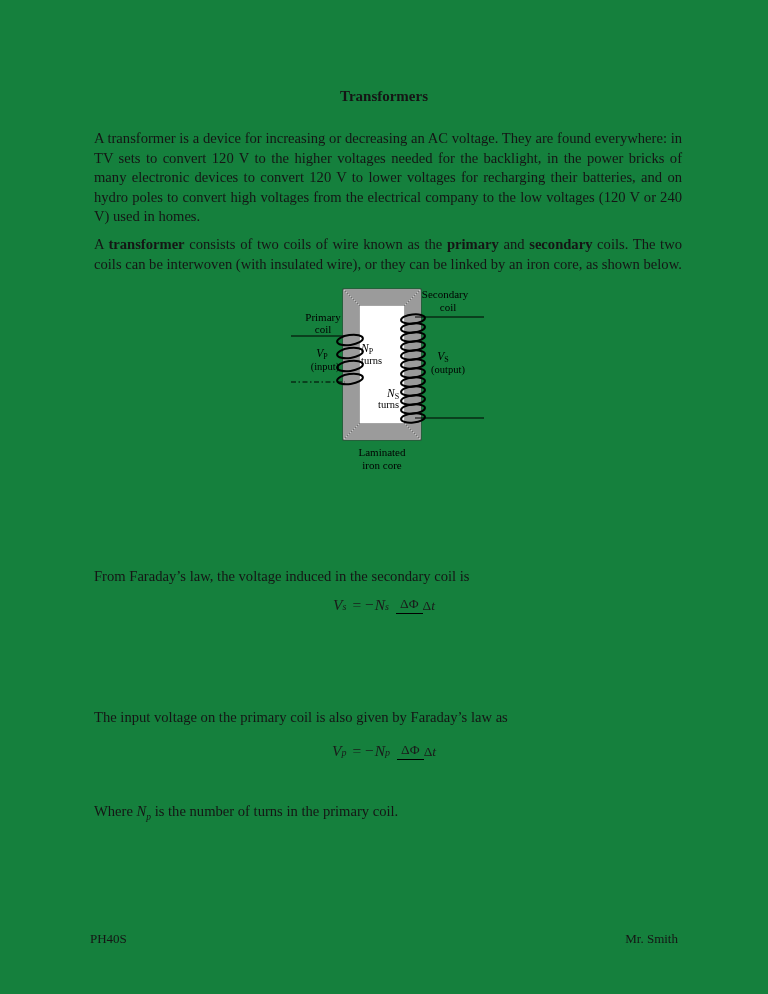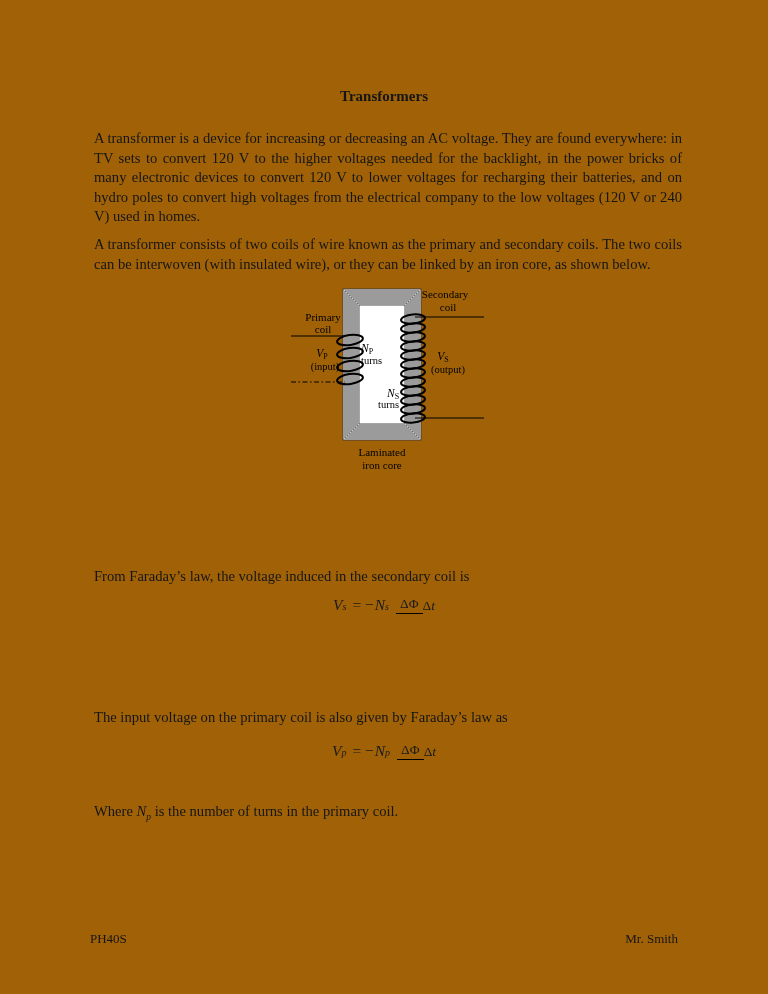--- a/index.html
+++ b/index.html
@@ -1,21 +1,21 @@
 <!DOCTYPE html>
 <html><head>
 <meta charset="utf-8">
 <style>
   * { box-sizing: border-box; }
   html, body { margin: 0; padding: 0; background: #ffffff; }
   .page {
     position: relative;
     width: 768px;
     height: 994px;
-    background: #a16207;
+    background: #15803d;
     color: #151515;
     font-family: "Liberation Serif", serif;
     overflow: hidden;
   }
   .block {
     position: absolute;
     left: 90px;
     width: 588px;
     margin: 4px;
     font-size: 14.6px;
@@ -24,21 +24,21 @@
   }
   .title-block {
     position: absolute;
     left: 90px;
     width: 588px;
     text-align: center;
     font-weight: bold;
     font-size: 15px;
     margin: 0;
   }
-  .bold { font-weight: normal; }
+  .bold { font-weight: bold; }
   .it { font-style: italic; }
   sub.m { font-size: 9.5px; font-style: italic; line-height: 0; }
   .eq {
     position: absolute;
     left: 90px;
     width: 588px;
     display: flex;
     justify-content: center;
     align-items: center;
     font-size: 15.5px;

